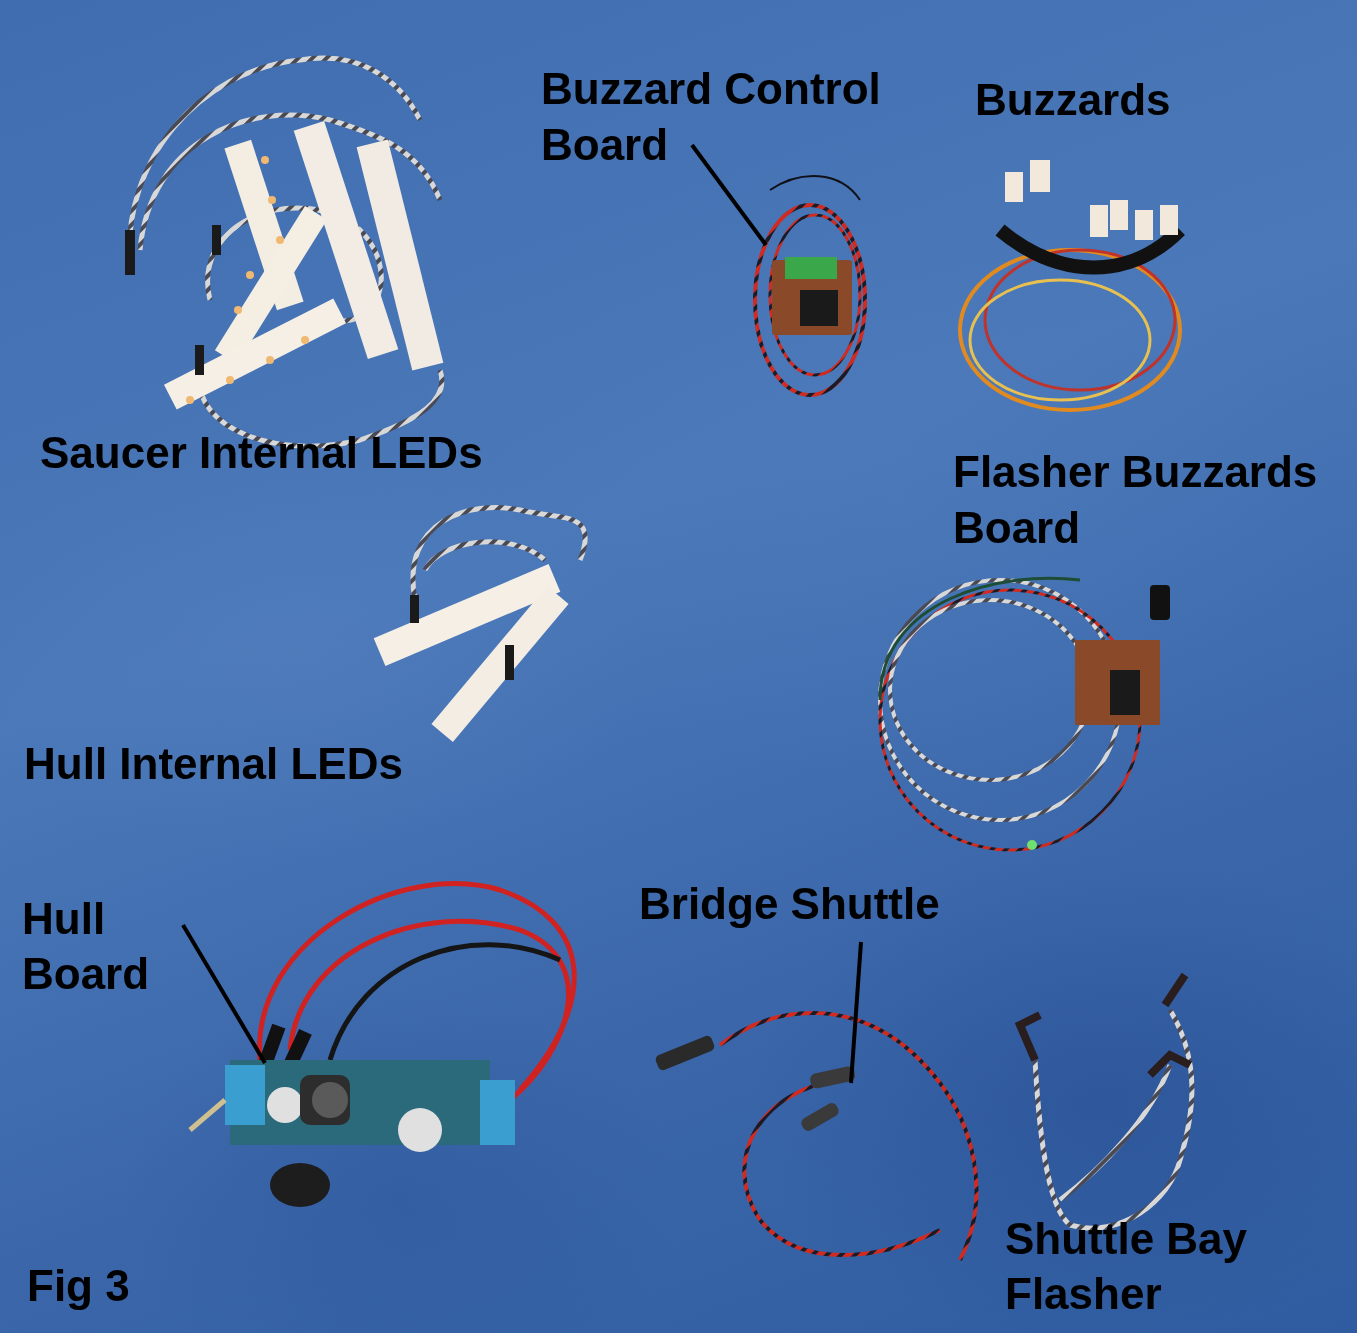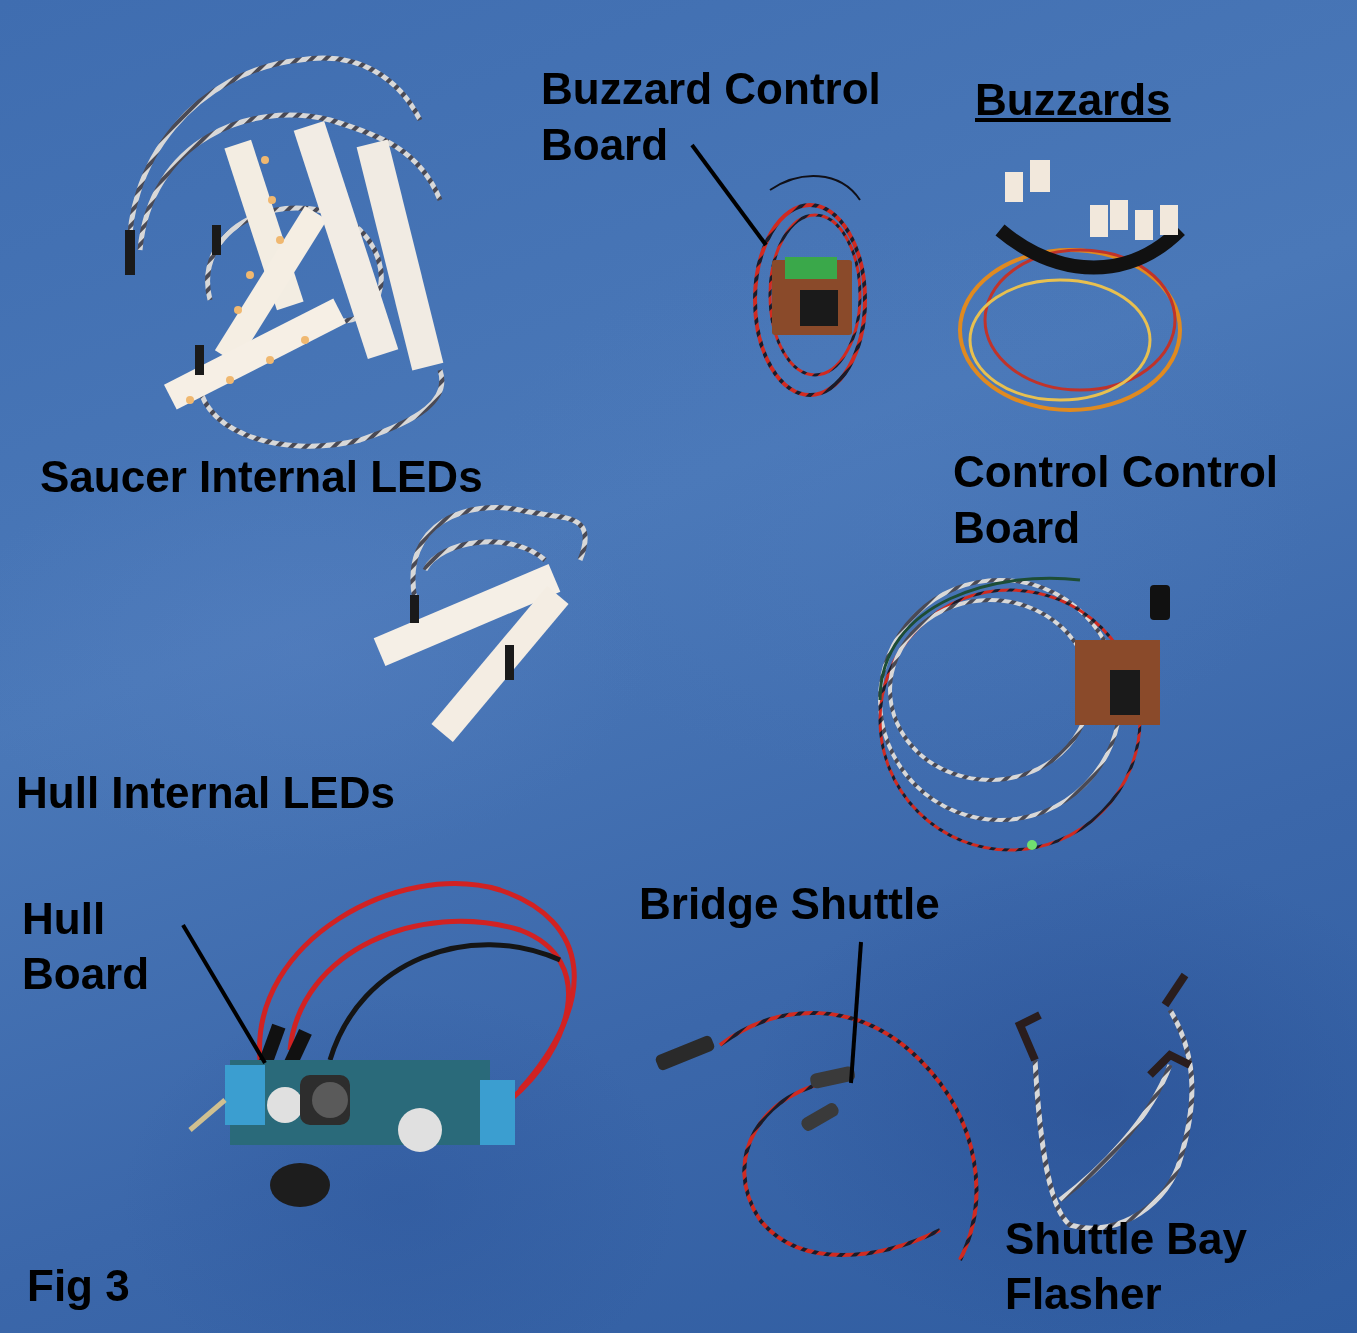--- a/index.html
+++ b/index.html
@@ -141,23 +141,23 @@
     </g>
 
     <line x1="692" y1="145" x2="766" y2="245" stroke="#000" stroke-width="4"></line>
     <line x1="183" y1="925" x2="265" y2="1063" stroke="#000" stroke-width="4"></line>
     <line x1="861" y1="942" x2="851" y2="1083" stroke="#000" stroke-width="4"></line>
   </svg>
 </div>
 
 <div class="label" style="left:541px; top:61px;">Buzzard Control</div>
 <div class="label" style="left:541px; top:117px;">Board</div>
-<div class="label" style="left:975px; top:72px;text-decoration:underline;">Buzzards</div>
-<div class="label" style="left:40px; top:425px;margin-top:24px;">Saucer Internal LEDs</div>
-<div class="label" style="left:953px; top:444px;">Control Control</div>
+<div class="label" style="left:975px; top:72px;">Buzzards</div>
+<div class="label" style="left:40px; top:425px;">Saucer Internal LEDs</div>
+<div class="label" style="left:953px; top:444px;">Flasher Buzzards</div>
 <div class="label" style="left:953px; top:500px;">Board</div>
-<div class="label" style="left:16px; top:736px;margin-top:29px;">Hull Internal LEDs</div>
+<div class="label" style="left:24px; top:736px;">Hull Internal LEDs</div>
 <div class="label" style="left:639px; top:876px;">Bridge Shuttle</div>
 <div class="label" style="left:22px; top:891px;">Hull</div>
 <div class="label" style="left:22px; top:946px;">Board</div>
 <div class="label" style="left:1005px; top:1211px;text-align:center;">Shuttle Bay</div>
 <div class="label" style="left:1005px; top:1266px;">Flasher</div>
 <div class="label" style="left:27px; top:1258px;">Fig 3</div>
 
 </body></html>

